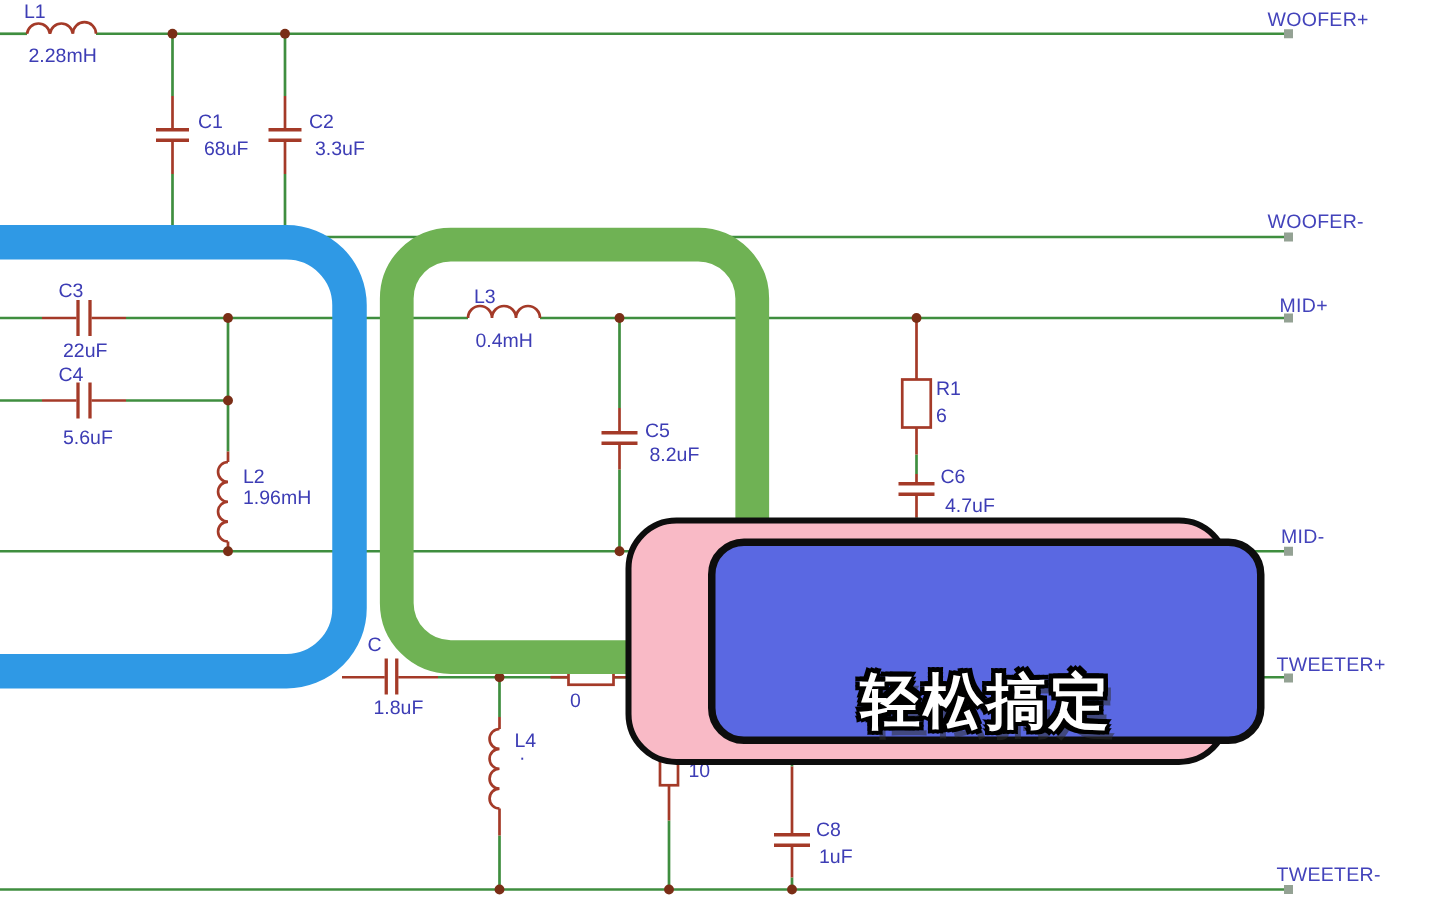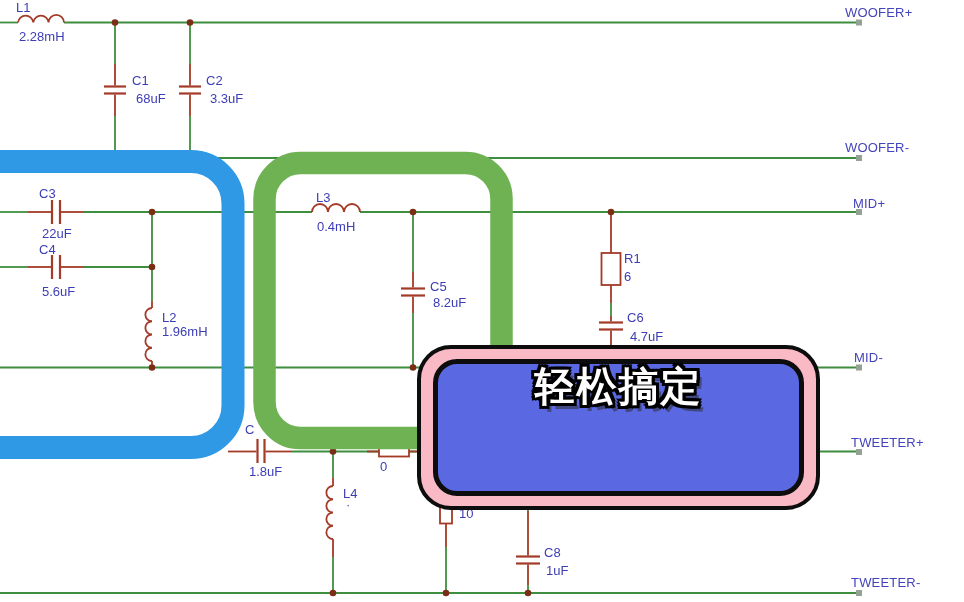--- a/index.html
+++ b/index.html
@@ -7,21 +7,21 @@
          font-family:"Liberation Sans",sans-serif;}
   #schem{position:absolute;left:0;top:0;}
   .comp-label{fill:#3d3db5;font-size:13px;font-family:"Liberation Sans",sans-serif;}
   .net-label{fill:#4343bb;font-size:13px;letter-spacing:.2px;font-family:"Liberation Sans",sans-serif;}
   
   #badge{position:absolute;left:417px;top:345px;width:403px;height:165px;
          box-sizing:border-box;background:#f9bac6;border:4px solid #0d0d0d;
          border-radius:34px;padding:10px 12px;}
   #badge-inner{box-sizing:border-box;width:100%;height:100%;background:#5a68e2;
          border:5px solid #0d0d0d;border-radius:24px;display:flex;flex-direction:column;
-         align-items:center;justify-content:flex-start;gap:20px;}
+         align-items:center;justify-content:flex-end;gap:20px;margin-left:39px;}
   .badge-line{color:#ffffff;font-weight:900;font-size:40px;line-height:1.12;
          letter-spacing:2px;font-family:"Liberation Sans",sans-serif;
          text-shadow:-3px -3px 0 #000,-3px 0 0 #000,-3px 3px 0 #000,
                      0 -3px 0 #000,0 3px 0 #000,
                      3px -3px 0 #000,3px 0 0 #000,3px 3px 0 #000,
                      5px 6px 0 rgba(45,45,45,.55);}
 </style>
 </head>
 <body>
 

